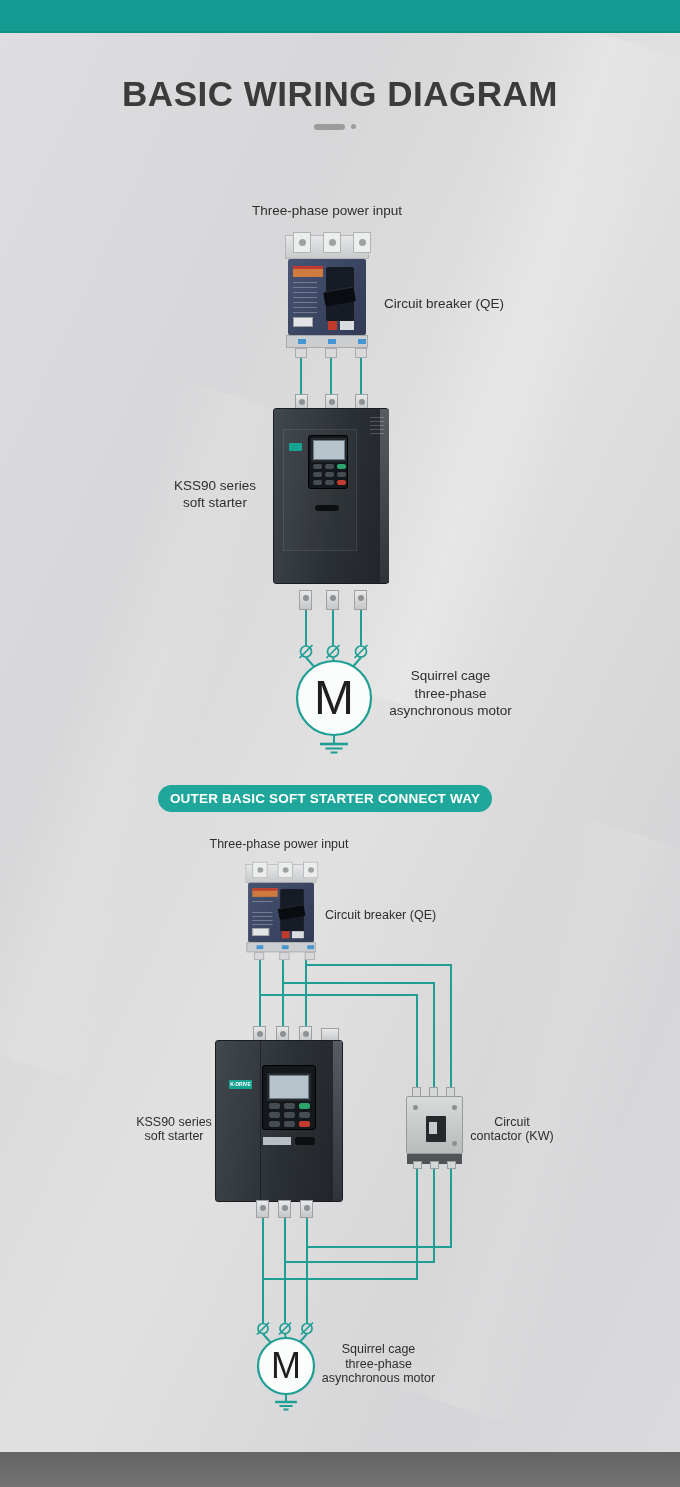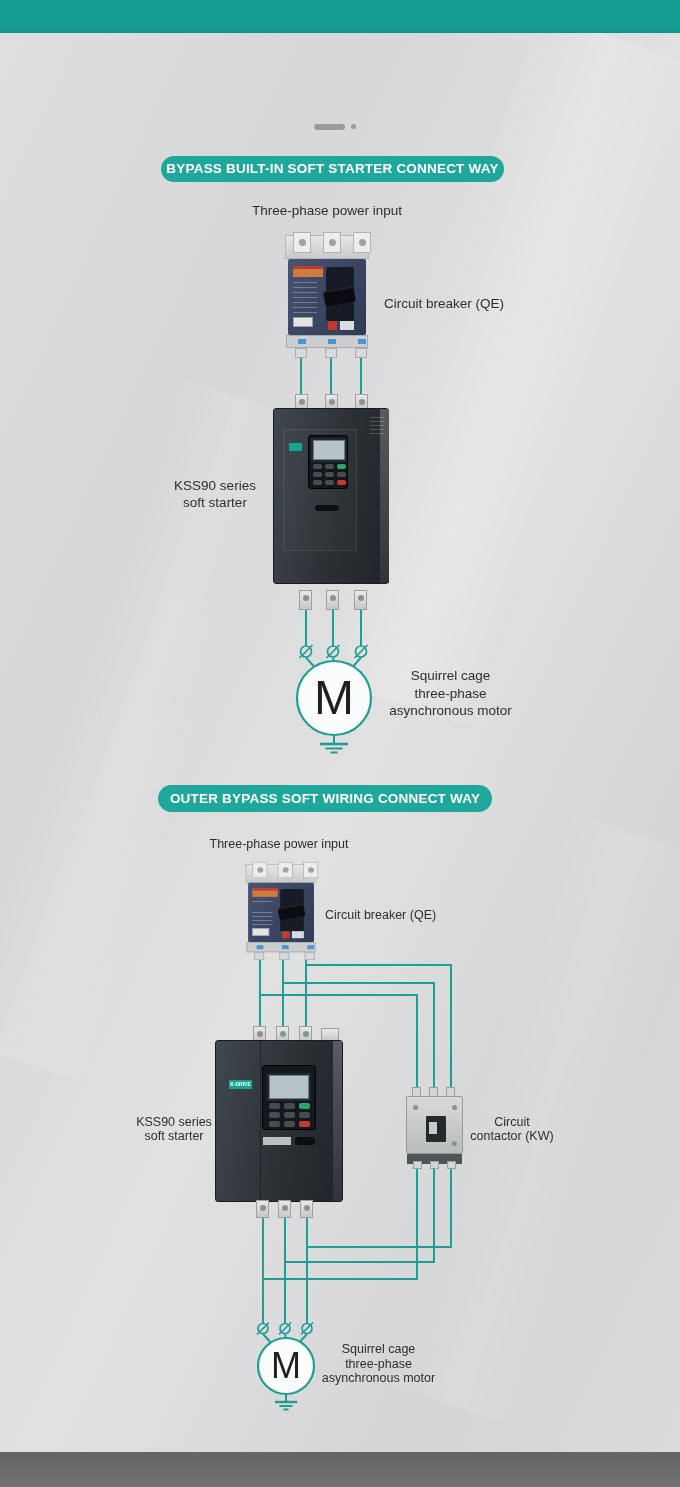--- a/index.html
+++ b/index.html
@@ -74,25 +74,25 @@
 </head>
 <body>
 
 <div class="canvas">
 
   <div class="streak" style="left:420px;top:20px;width:170px;height:700px;transform:rotate(18deg);"></div>
   <div class="streak" style="left:60px;top:380px;width:140px;height:700px;transform:rotate(18deg);opacity:.22;"></div>
   <div class="streak" style="left:470px;top:820px;width:150px;height:600px;transform:rotate(18deg);opacity:.25;"></div>
 
   <div class="hdr-bar"></div>
+  <div class="title">BASIC WIRING DIAGRAM</div>
   <div class="divider-dash"></div>
   <div class="divider-dot"></div>
 
-  <div class="pill" style="left:161px;top:156px;width:343px;height:26px;line-height:26px;">BYPASS BUILT-IN SOFT STARTER CONNECT WAY</div>
-  <div class="pill" style="left:158px;top:785px;width:334px;height:27px;line-height:27px;">OUTER BYPASS SOFT WIRING CONNECT WAY</div>
+  <div class="pill" style="left:158px;top:785px;width:334px;height:27px;line-height:27px;">OUTER BASIC SOFT STARTER CONNECT WAY</div>
 
   <svg class="wires" width="680" height="1487" viewBox="0 0 680 1487">
 
     <line class="wire" x1="301" y1="350" x2="301" y2="400"></line>
     <line class="wire" x1="331" y1="350" x2="331" y2="400"></line>
     <line class="wire" x1="361" y1="350" x2="361" y2="400"></line>
 
     <line class="wire" x1="306" y1="608" x2="306" y2="646"></line>
     <line class="wire" x1="333" y1="608" x2="333" y2="646"></line>
     <line class="wire" x1="361" y1="608" x2="361" y2="646"></line>

